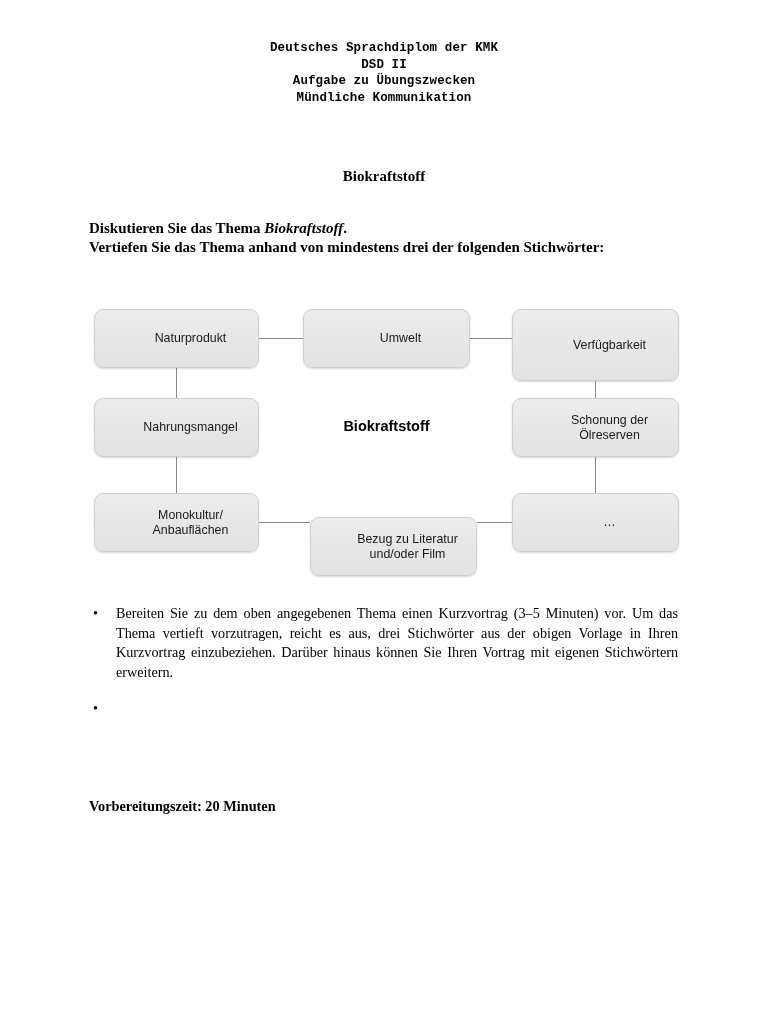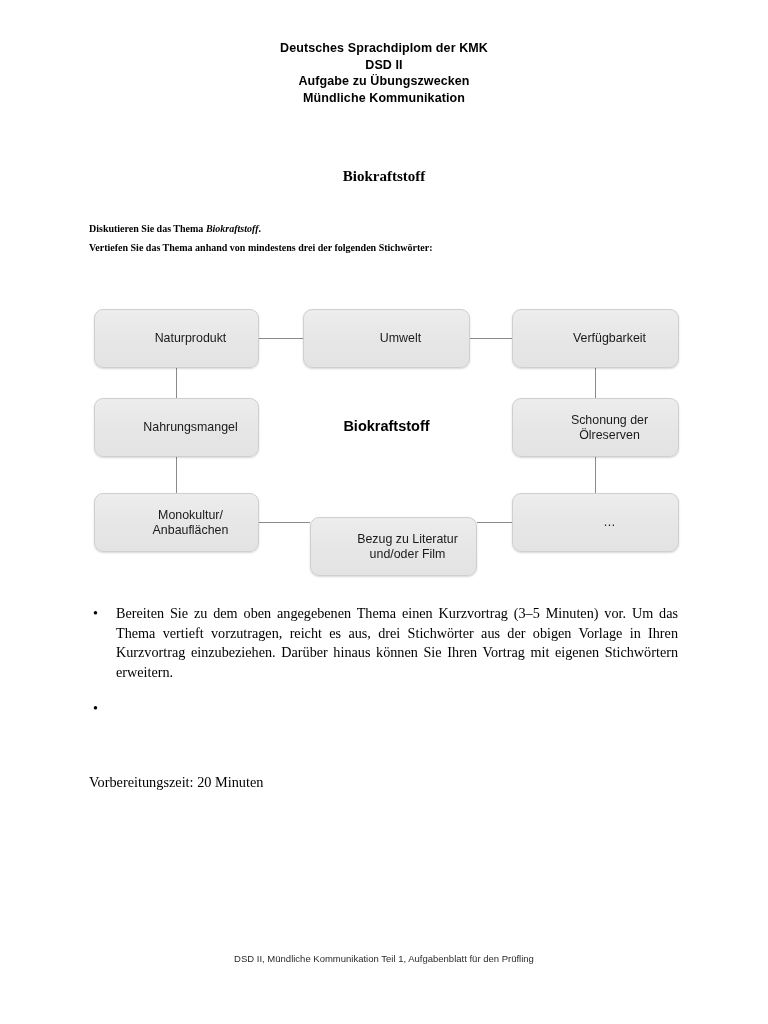--- a/index.html
+++ b/index.html
@@ -22,21 +22,21 @@
     background: #ffffff;
   }
 
   
   .doc-header {
     position: absolute;
     left: 0;
     right: 0;
     top: 40px;
     text-align: center;
-    font-family: Liberation Sans, sans-serif;
+    font-family: Liberation Mono, monospace;
     font-weight: bold;
     font-size: 12.5px;
     line-height: 16.5px;
     letter-spacing: 0.1px;
   }
   .doc-header div { white-space: pre; }
 
   
   .topic-title {
     position: absolute;
@@ -49,21 +49,21 @@
     font-size: 15px;
   }
 
   
   .instructions {
     position: absolute;
     left: 89px;
     top: 219px;
     font-family: "Liberation Serif", serif;
     font-weight: bold;
-    font-size: 10px;
+    font-size: 15px;
     line-height: 19px;
   }
   .instructions .italic-term {
     font-style: italic;
   }
   .instr-line { white-space: nowrap; }
 
   
   .diagram {
     position: absolute;
@@ -138,23 +138,23 @@
     left: 4px;
     top: 0;
     font-size: 14.2px;
     line-height: 19.6px;
   }
 
   
   .prep-time {
     position: absolute;
     left: 89px;
-    top: 774px;
-    font-family: "Liberation Serif", serif;
-    font-weight: normal;
+    top: 798px;
+    font-family: "Liberation Serif", serif;
+    font-weight: bold;
     font-size: 14.3px;
   }
 
   
   .doc-footer {
     position: absolute;
     left: 0;
     right: 0;
     top: 953px;
     text-align: center;
@@ -198,21 +198,21 @@
       <div class="connector h" style="left:477px; top:522px; width:35px;"></div>
     </div>
 
     <div class="diagram-layer">
       <div class="node" style="left:94px; top:309px; width:165px; height:59px;">
         <span>Naturprodukt</span>
       </div>
       <div class="node" style="left:303px; top:309px; width:167px; height:59px;">
         <span>Umwelt</span>
       </div>
-      <div class="node" style="left:512px; top:309px; width:167px; height:59px;">
+      <div class="node" style="left:512px; top:309px; width:167px; height:72px;">
         <span>Verfügbarkeit</span>
       </div>
 
       <div class="node" style="left:94px; top:398px; width:165px; height:59px;">
         <span>Nahrungsmangel</span>
       </div>
       <div class="node" style="left:512px; top:398px; width:167px; height:59px;">
         <span>Schonung der
 Ölreserven</span>
       </div>
@@ -238,15 +238,14 @@
       <span class="bullet-dot">•</span>
       <span>Bereiten Sie zu dem oben angegebenen Thema einen Kurzvortrag (3–5 Minuten) vor. Um das Thema vertieft vorzutragen, reicht es aus, drei Stichwörter aus der obigen Vorlage in Ihren Kurzvortrag einzubeziehen. Darüber hinaus können Sie Ihren Vortrag mit eigenen Stichwörtern erweitern.</span>
     </div>
     <div class="bullet-item">
       <span class="bullet-dot">•</span>
     </div>
   </div>
 
   <div class="prep-time">Vorbereitungszeit: 20 Minuten</div>
 
-  <div class="doc-footer">DSD II, Mündliche Kommunikation Teil 1, Aufgabenblatt für den Prüfling</div>
 
 </div>
 
 </body></html>

